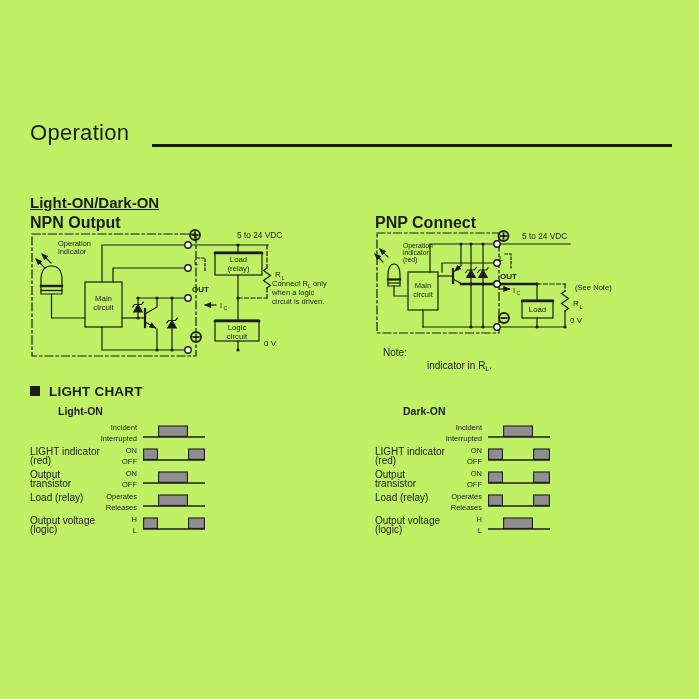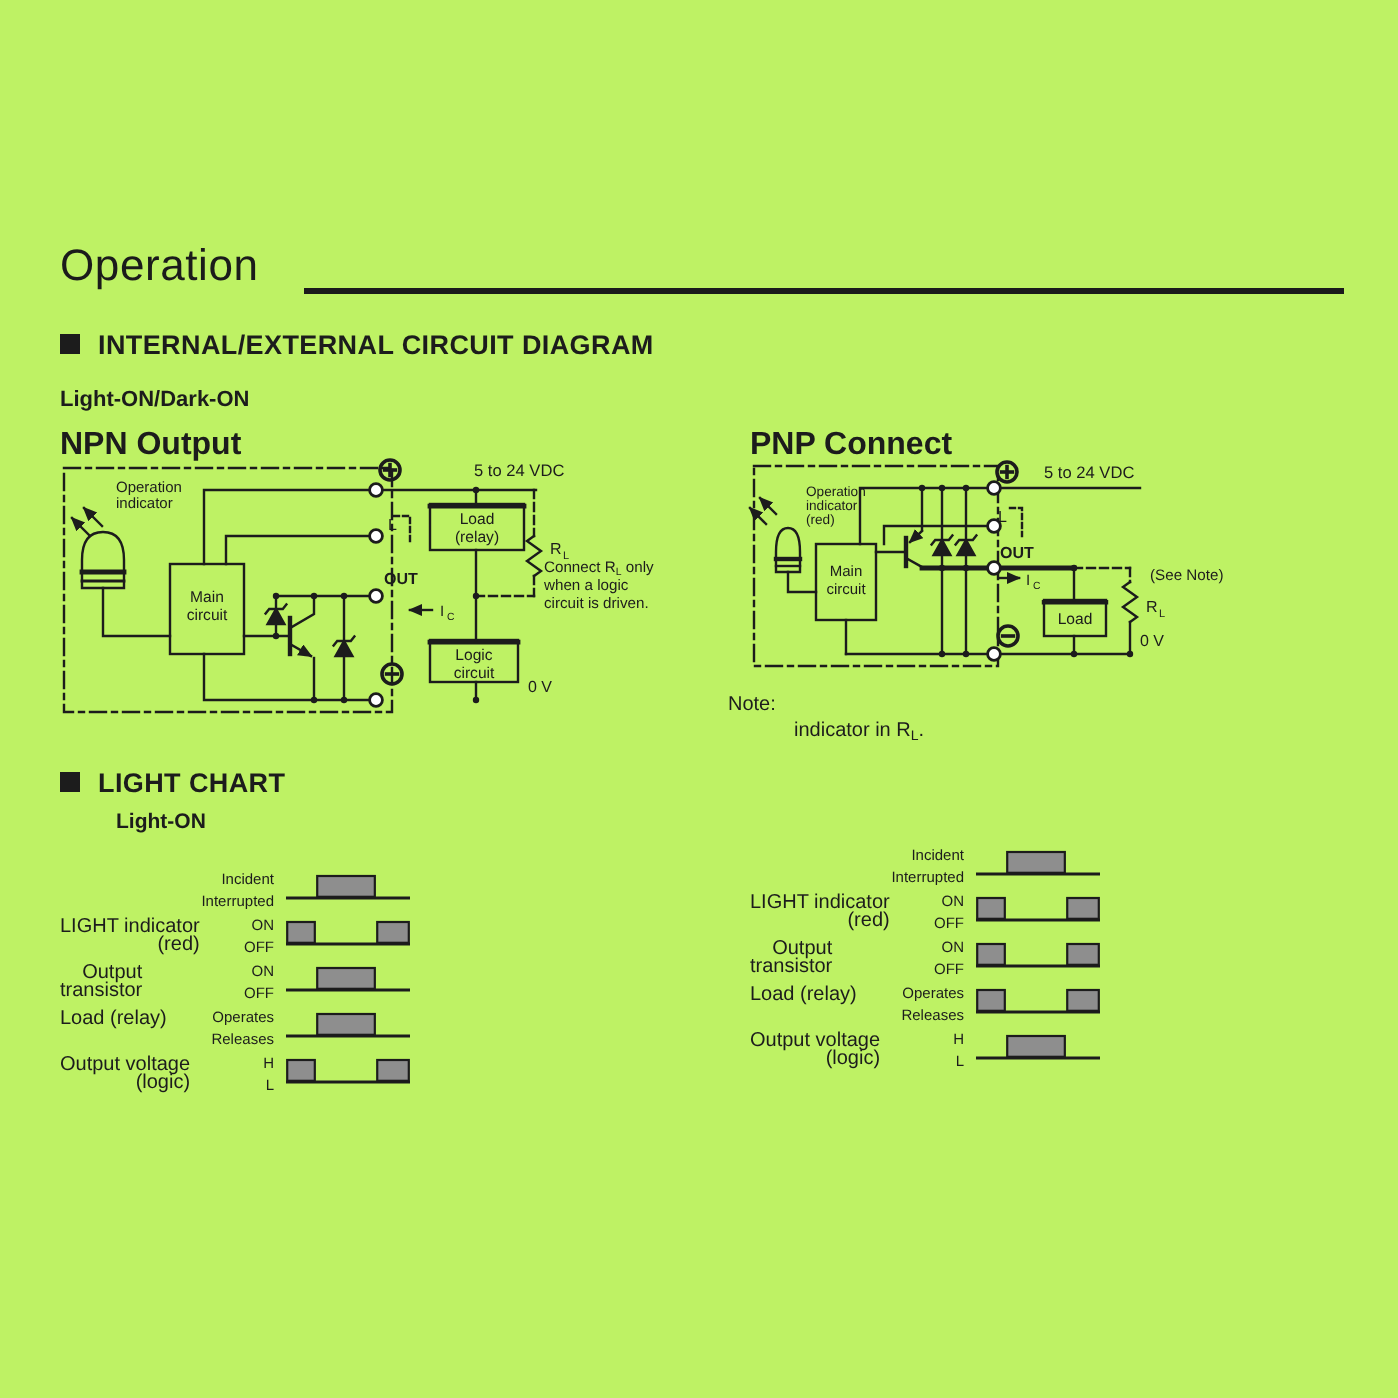--- a/index.html
+++ b/index.html
@@ -4,49 +4,45 @@
 <style>
   html,body{margin:0;padding:0;background:#fff;}
   .page{position:relative;width:699px;height:699px;background:#bef264;overflow:hidden;
         font-family:"Liberation Sans", sans-serif;color:#1c1c1c;}
   .page-title{position:absolute;left:30px;top:120px;font-size:22px;font-weight:400;
               letter-spacing:0.3px;color:#1b1b1b;}
   .title-rule{position:absolute;left:152px;top:144px;width:520px;height:2.6px;background:#1b1b1b;}
   .sec{position:absolute;left:30px;display:flex;align-items:flex-start;}
   .sq{width:10px;height:10px;background:#1c1c1c;display:inline-block;margin-right:9px;margin-top:2px;}
   .sec-t{font-weight:bold;font-size:13.5px;letter-spacing:0.2px;}
-  .sub-t{position:absolute;left:30px;top:194px;font-weight:bold;font-size:11px;}
+  .sub-t{position:absolute;left:30px;top:194px;font-weight:bold;font-size:15px;text-decoration:underline;}
   .out-title{position:absolute;top:214px;font-weight:bold;font-size:16px;}
   svg.ckt{position:absolute;overflow:visible;}
   svg text{font-family:"Liberation Sans", sans-serif;fill:#1c1c1c;stroke:none;}
-  .note{position:absolute;left:364px;top:347px;font-size:10px;display:flex;line-height:12.5px;}
+  .note{position:absolute;left:383px;top:347px;font-size:10px;display:flex;line-height:12.5px;gap:11px;}
   .note-label{width:33px;flex:none;}
   .subsc{font-size:7px;vertical-align:-2px;}
   .tchart{position:absolute;top:405px;width:180px;height:130px;}
   .ctitle{font-weight:bold;font-size:10.5px;padding-left:28px;}
-  .rows{position:relative;margin-top:16px;text-align:right;}
+  .rows{position:relative;margin-top:4px;}
   .trow{position:relative;height:23px;}
   .mlabel{position:absolute;left:0;top:4px;font-size:10px;line-height:8.5px;}
   .states{position:absolute;left:64px;top:0;width:46px;font-size:7.5px;}
   .states .hi{position:absolute;top:2px;right:3px;white-space:nowrap;}
   .states .lo{position:absolute;top:13px;right:3px;white-space:nowrap;}
   svg.wave{position:absolute;left:113px;top:3px;overflow:visible;}
 </style>
 </head>
 <body>
 
 <div class="page">
 
   <div class="page-title">Operation</div>
   <div class="title-rule"></div>
 
-  <div class="sec" style="top:165px">
-    <span class="sq"></span>
-    <span class="sec-t">INTERNAL/EXTERNAL CIRCUIT DIAGRAM</span>
-  </div>
 
   <div class="sub-t">Light-ON/Dark-ON</div>
   <div class="out-title" style="left:30px">NPN Output</div>
   <div class="out-title" style="left:375px">PNP Connect</div>
 
   <svg class="ckt" style="left:28px;top:228px" width="345" height="135" viewBox="0 0 345 135">
     <defs>
       <marker id="ah1" markerWidth="8" markerHeight="8" refX="5.2" refY="2.6" orient="auto">
         <path d="M0,0 L6,2.6 L0,5.2 Z" fill="#1c1c1c" stroke="none"></path>
       </marker>
@@ -340,20 +336,21 @@
           </div>
           <svg class="wave" width="62" height="15">
             <line x1="0" x2="62" y1="13" y2="13" stroke="#1c1c1c" stroke-width="1.5"></line>
             <rect x="0.6" y="2" width="13.804" height="10.4" fill="#8e8e8e" stroke="#1c1c1c" stroke-width="1.1"></rect>
             <rect x="45.612" y="2" width="15.788" height="10.4" fill="#8e8e8e" stroke="#1c1c1c" stroke-width="1.1"></rect>
           </svg>
         </div>
       </div>
   </div>
   <div class="tchart" style="left:375px">
+    <div class="ctitle">Dark-ON</div>
     <div class="rows">
         <div class="trow">
           <div class="mlabel"></div>
           <div class="states">
             <div class="hi">Incident</div>
             <div class="lo">Interrupted</div>
           </div>
           <svg class="wave" width="62" height="15">
             <line x1="0" x2="62" y1="13" y2="13" stroke="#1c1c1c" stroke-width="1.5"></line>
             <rect x="15.604" y="2" width="28.808000000000003" height="10.4" fill="#8e8e8e" stroke="#1c1c1c" stroke-width="1.1"></rect>

